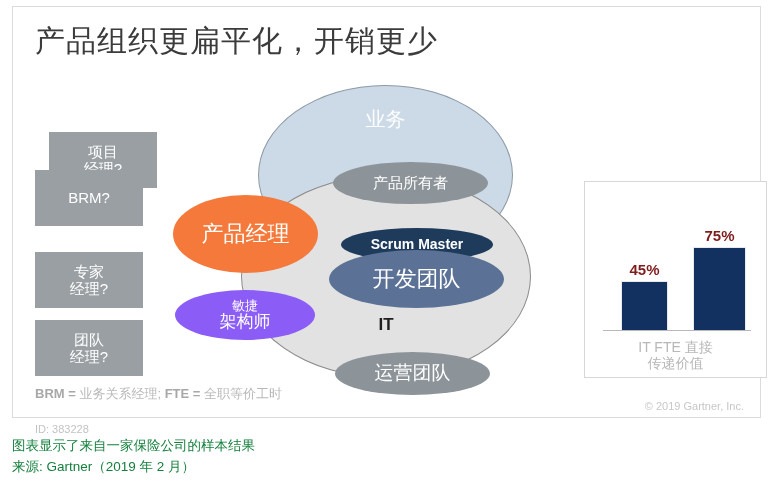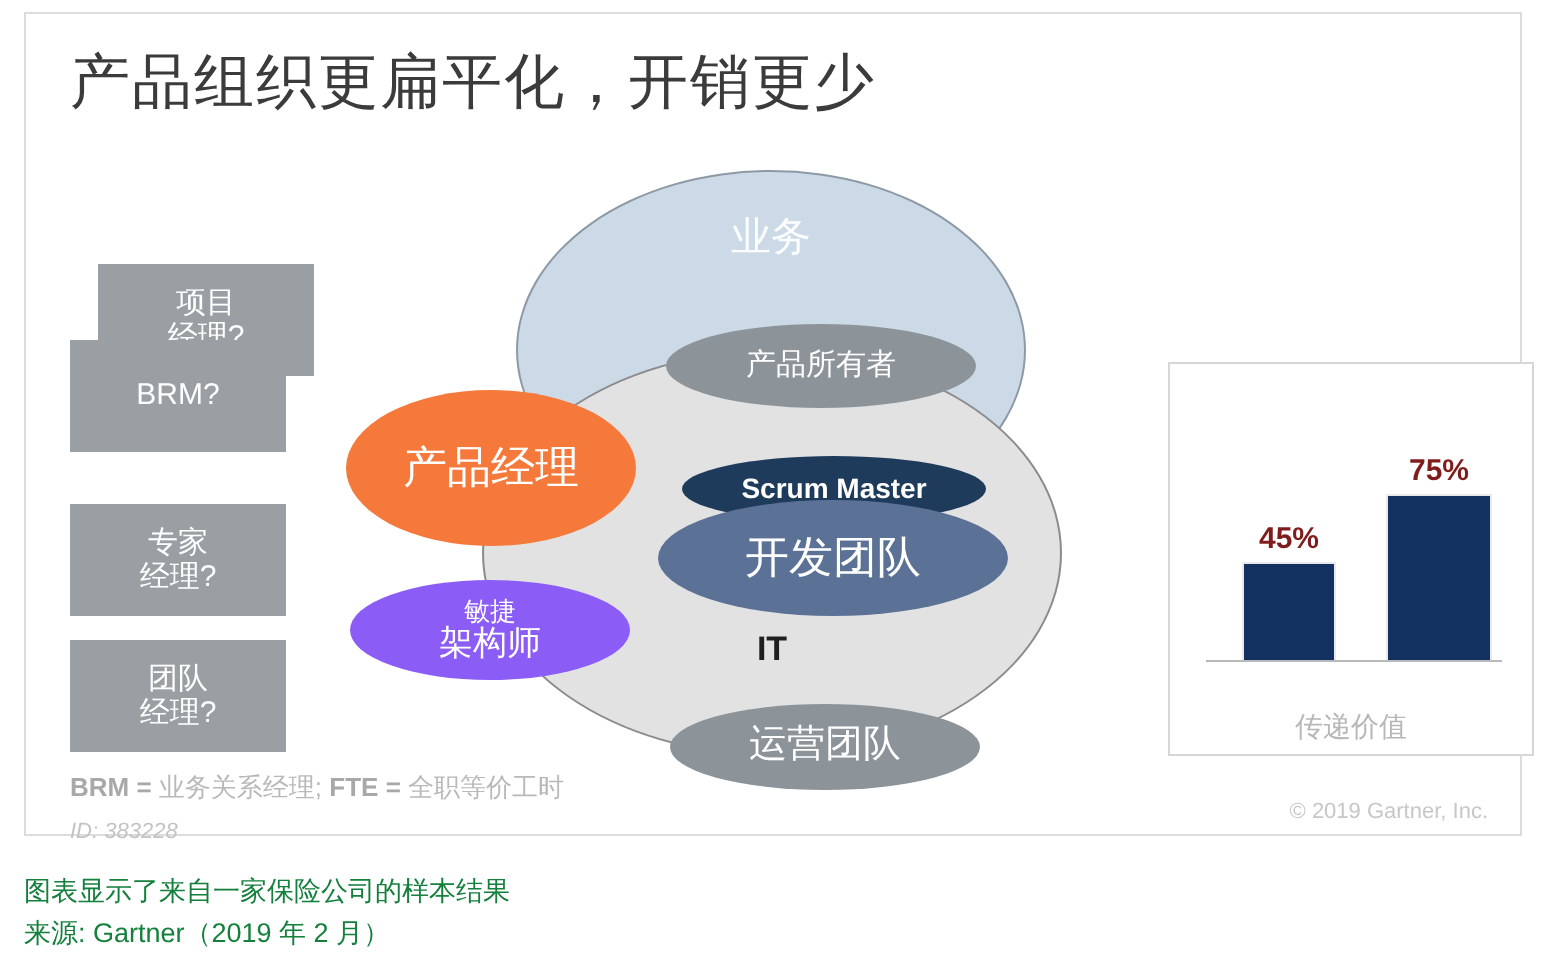--- a/index.html
+++ b/index.html
@@ -128,22 +128,22 @@
     text-align:center;color:#b7b7b7;font-size:14px;line-height:1.15;
   }
 
   
   .fn{
     position:absolute;left:22px;top:378px;
     color:#b9b9b9;font-size:13px;white-space:nowrap;
   }
   .fn b{color:#a8a8a8;font-weight:bold;}
   .fn-id{
-    position:absolute;left:22px;top:403px;
-    color:#c3c3c3;font-size:11px;font-style:italic;
+    position:absolute;left:22px;top:416px;
+    color:#c3c3c3;font-size:11px;
   }
   .copy{
     position:absolute;right:16px;top:393px;
     color:#c7c7c7;font-size:11px;
   }
 
   
   .caption{
     position:absolute;left:12px;top:436px;
     color:#15803d;font-size:13.5px;line-height:1.55;
@@ -210,20 +210,21 @@
 
 
   <div class="panel" id="chartPanel">
     <div class="chart-area">
       <div class="bar-lab" id="lab0" style="left: 36px; width: 47px; bottom: 99px;">45%</div>
       <div class="bar-lab" id="lab1" style="left: 108px; width: 53px; bottom: 133px;">75%</div>
       <div class="bar" id="bar0" style="left: 36px; width: 47px; height: 50px; background: rgb(18, 49, 96);"></div>
       <div class="bar" id="bar1" style="left: 108px; width: 53px; height: 84px; background: rgb(18, 49, 96);"></div>
       <div class="axis"></div>
       <div class="chart-cap">
+        <div>IT FTE 直接</div>
         <div>传递价值</div>
       </div>
     </div>
   </div>
 
   <div class="fn">
     <b>BRM = </b><span>业务关系经理; </span><b>FTE = </b><span>全职等价工时</span>
   </div>
   <div class="fn-id">ID: 383228</div>
   <div class="copy">© 2019 Gartner, Inc.</div>

